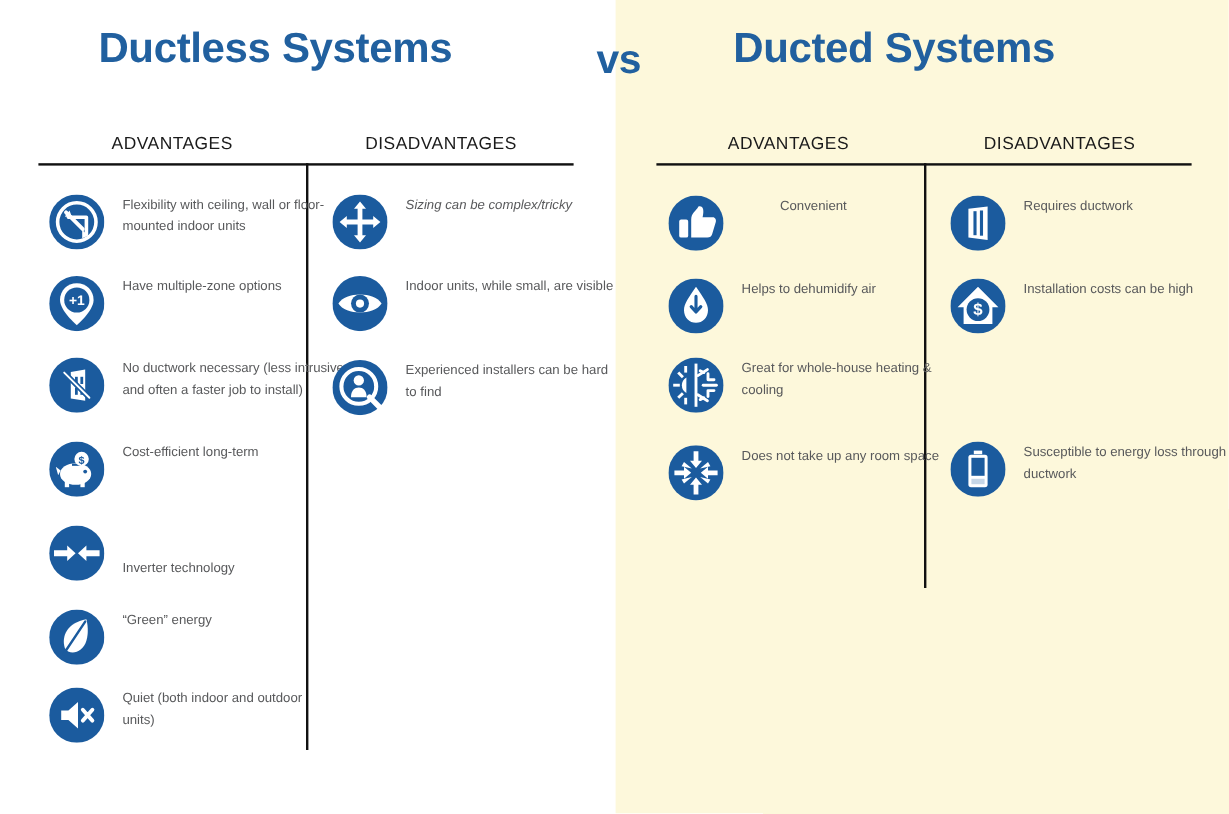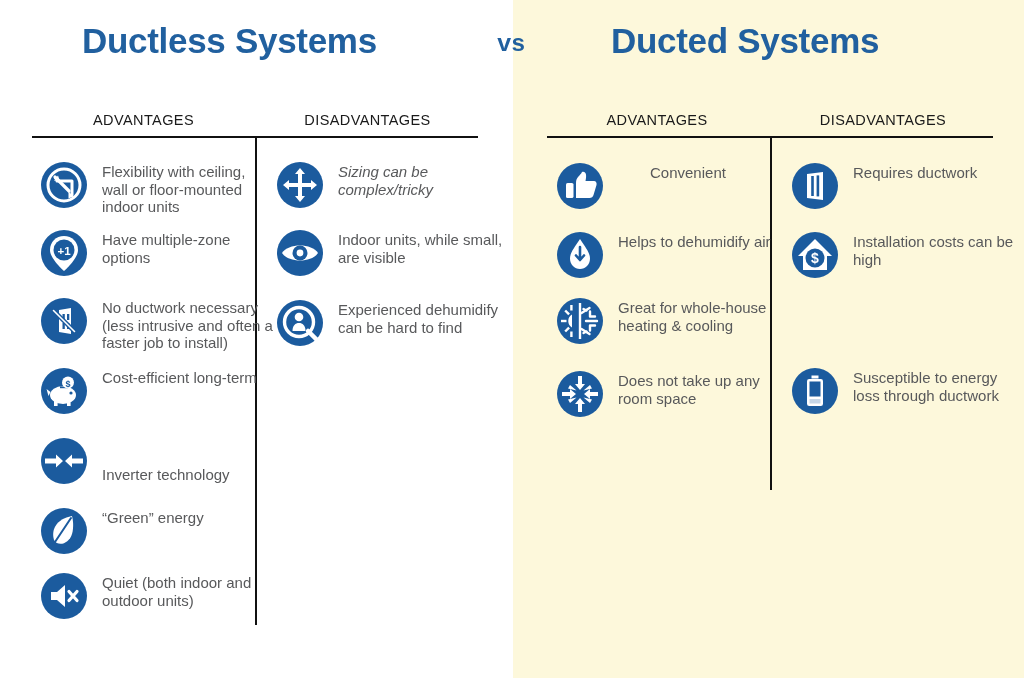--- a/index.html
+++ b/index.html
@@ -27,21 +27,21 @@
   .title {
     position: absolute;
     top: 21px;
     font-size: 35px;
     font-weight: bold;
     color: #21609f;
     letter-spacing: -0.3px;
     white-space: nowrap;
   }
   #title-left  { left: 82px; }
-  #title-vs    { left: 497px; font-size: 24px; top: 31px; font-family: Liberation Mono, monospace; }
+  #title-vs    { left: 497px; font-size: 34px; top: 31px; }
   #title-right { left: 611px; }
 
   
   .section { position: absolute; top: 0; height: 678px; }
   #section-left  { left: 0;    width: 513px; }
   #section-right { left: 513px; width: 511px; }
 
   
   .col-head {
     position: absolute;
@@ -72,21 +72,21 @@
     gap: 0;
   }
   .icon-wrap {
     flex: 0 0 auto;
     width: 46px; height: 46px;
     position: relative;
   }
   .icon-wrap svg { display: block; width: 46px; height: 46px; }
   .item-text {
     color: #58595b;
-    font-size: 15px;
+    font-size: 11px;
     line-height: 17.6px;
     padding-left: 15px;
     padding-top: 1px;
     max-width: 185px;
   }
   .item-text.wide { max-width: 200px; }
 </style>
 </head>
 <body>
 
@@ -223,21 +223,21 @@
     <div class="item" style="left:277px; top:300px;">
       <span class="icon-wrap">
         <svg viewBox="0 0 46 46">
             <circle cx="23" cy="23" r="23" fill="#1b5b9e"></circle>
           <circle cx="22" cy="22" r="14.5" fill="none" stroke="#fff" stroke-width="3.4"></circle>
           <path d="M31 31 L40 40" stroke="#fff" stroke-width="4.5" stroke-linecap="round"></path>
           <circle cx="22" cy="17" r="4.3" fill="#fff"></circle>
           <path d="M15.5 31 C15.5 25.5 18.5 23 22 23 C25.5 23 28.5 25.5 28.5 31 Z" fill="#fff"></path>
         </svg>
       </span>
-      <span class="item-text wide">Experienced dehumidify can be hard to find</span>
+      <span class="item-text wide">Experienced installers can be hard to find</span>
     </div>
   </div>
 
   <div class="section" id="section-right">
 
     <div class="col-head" style="left:34px; width:220px;">ADVANTAGES</div>
     <div class="col-head" style="left:260px; width:220px;">DISADVANTAGES</div>
     <div class="rule" style="left:34px; width:446px;"></div>
     <div class="vdiv" style="left:257px; top:136px; height:354px;"></div>
 

